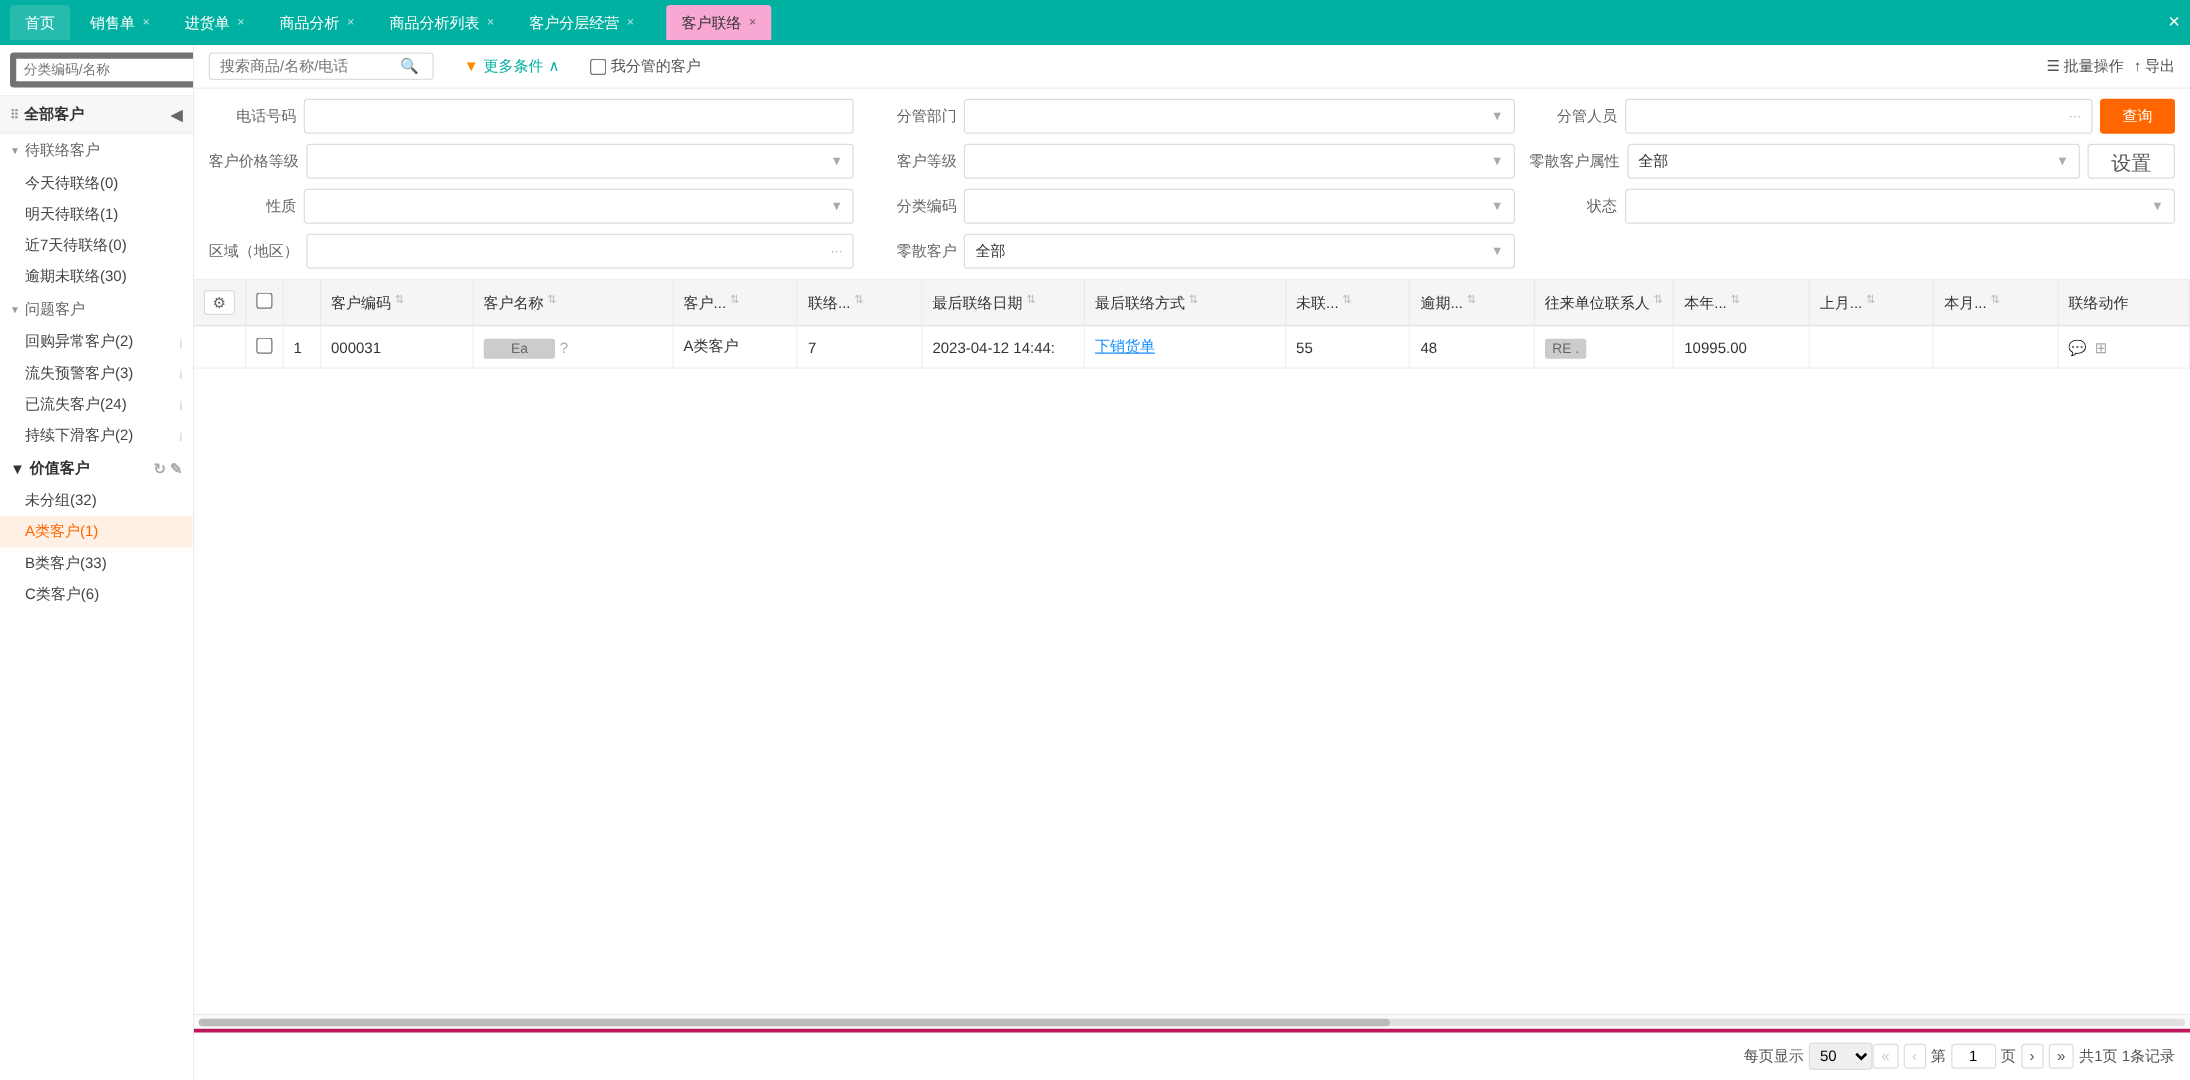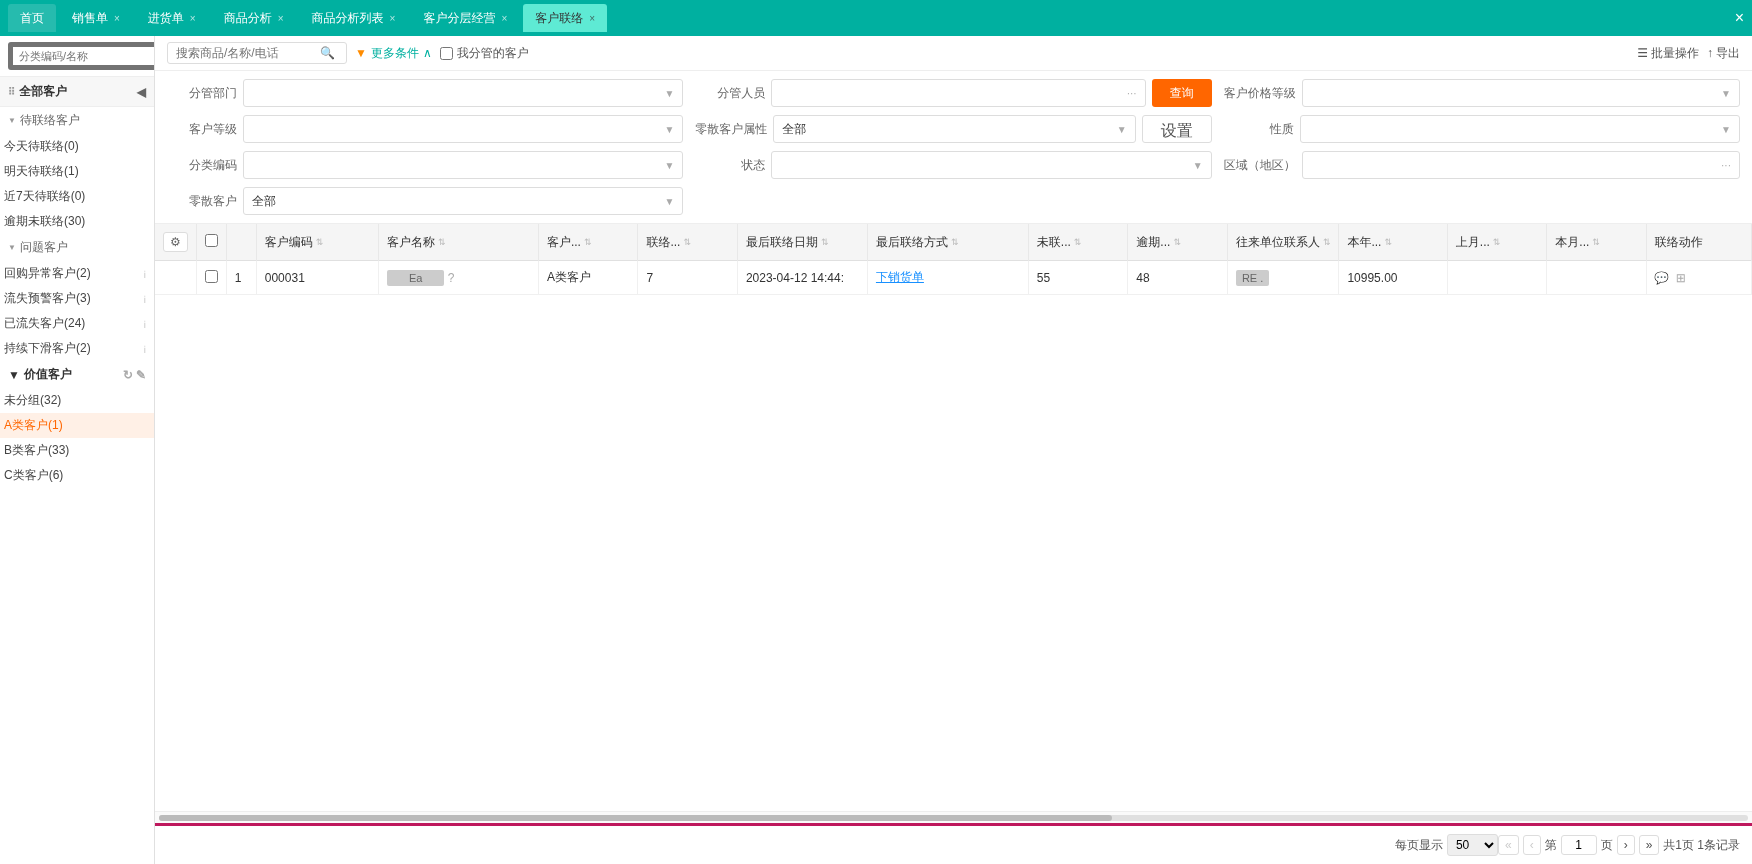--- a/index.html
+++ b/index.html
@@ -23,22 +23,23 @@
       display: flex;
       align-items: center;
       gap: 6px;
       height: 28px;
       font-size: 12px;
     }
     .nav-tab.home {
       background: rgba(255,255,255,0.15);
     }
     .nav-tab.active {
-      background: #5eead4;
+      background: #f9a8d4;
       color: #333;
+      margin-left: 10px;
     }
     .nav-tab .close-x {
       font-size: 10px;
       opacity: 0.7;
     }
     .top-right-close {
       margin-left: auto;
       color: white;
       cursor: pointer;
       font-size: 16px;
@@ -100,21 +101,21 @@
       display: flex;
       align-items: center;
       gap: 4px;
       cursor: pointer;
     }
     .sidebar-group-label .triangle {
       font-size: 8px;
       color: #999;
     }
     .sidebar-item {
-      padding: 4px 8px 4px 4px;
+      padding: 4px 8px 4px 20px;
       color: #444;
       cursor: pointer;
       display: flex;
       align-items: center;
       justify-content: center;
     }
     .sidebar-item.active { background: #fff0e6; color: #ff6600; }
     .sidebar-item .item-text { flex: 1; }
     .sidebar-item .item-icon {
       color: #ccc;
@@ -144,21 +145,21 @@
       background: white;
       overflow: hidden;
     }
     
     
     .filter-toolbar {
       padding: 6px 12px;
       border-bottom: 1px solid #eee;
       display: flex;
       align-items: center;
-      gap: 8px;
+      gap: 24px;
     }
     .filter-search-box {
       display: flex;
       align-items: center;
       border: 1px solid #ddd;
       border-radius: 3px;
       padding: 3px 8px;
       gap: 4px;
       width: 180px;
     }
@@ -279,21 +280,21 @@
       padding: 8px 8px;
       text-align: left;
       font-weight: normal;
       color: #333;
       border-right: 1px solid #e8e8e8;
       white-space: nowrap;
       position: relative;
     }
     table thead th .col-header {
       display: flex;
-      align-items: center;
+      align-items: flex-start;
       gap: 3px;
     }
     table thead th .sort-icon {
       color: #bbb;
       font-size: 9px;
     }
     table tbody tr {
       border-bottom: 1px solid #f0f0f0;
     }
     table tbody td {
@@ -530,20 +531,24 @@
         </div>
         <div class="action-link">
           <span>↑</span>
           <span>导出</span>
         </div>
       </div>
     </div>
 
     <div class="adv-filters">
 
+      <div class="filter-row">
+        <span class="filter-label">电话号码</span>
+        <div class="filter-input"></div>
+      </div>
       <div class="filter-row">
         <span class="filter-label">分管部门</span>
         <div class="filter-input">
           <span></span>
             <span class="chevron">▼</span>
         </div>
       </div>
       <div class="filter-row">
         <span class="filter-label">分管人员</span>
         <div class="filter-input">

